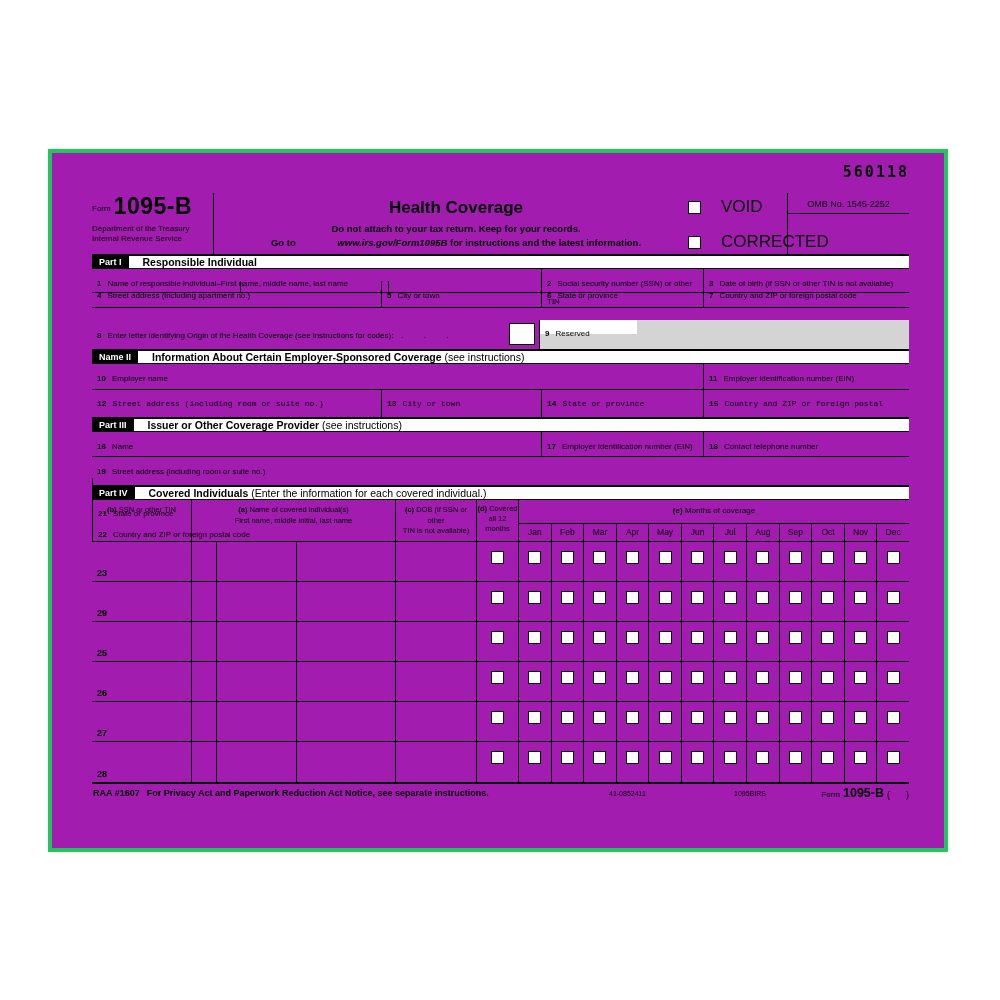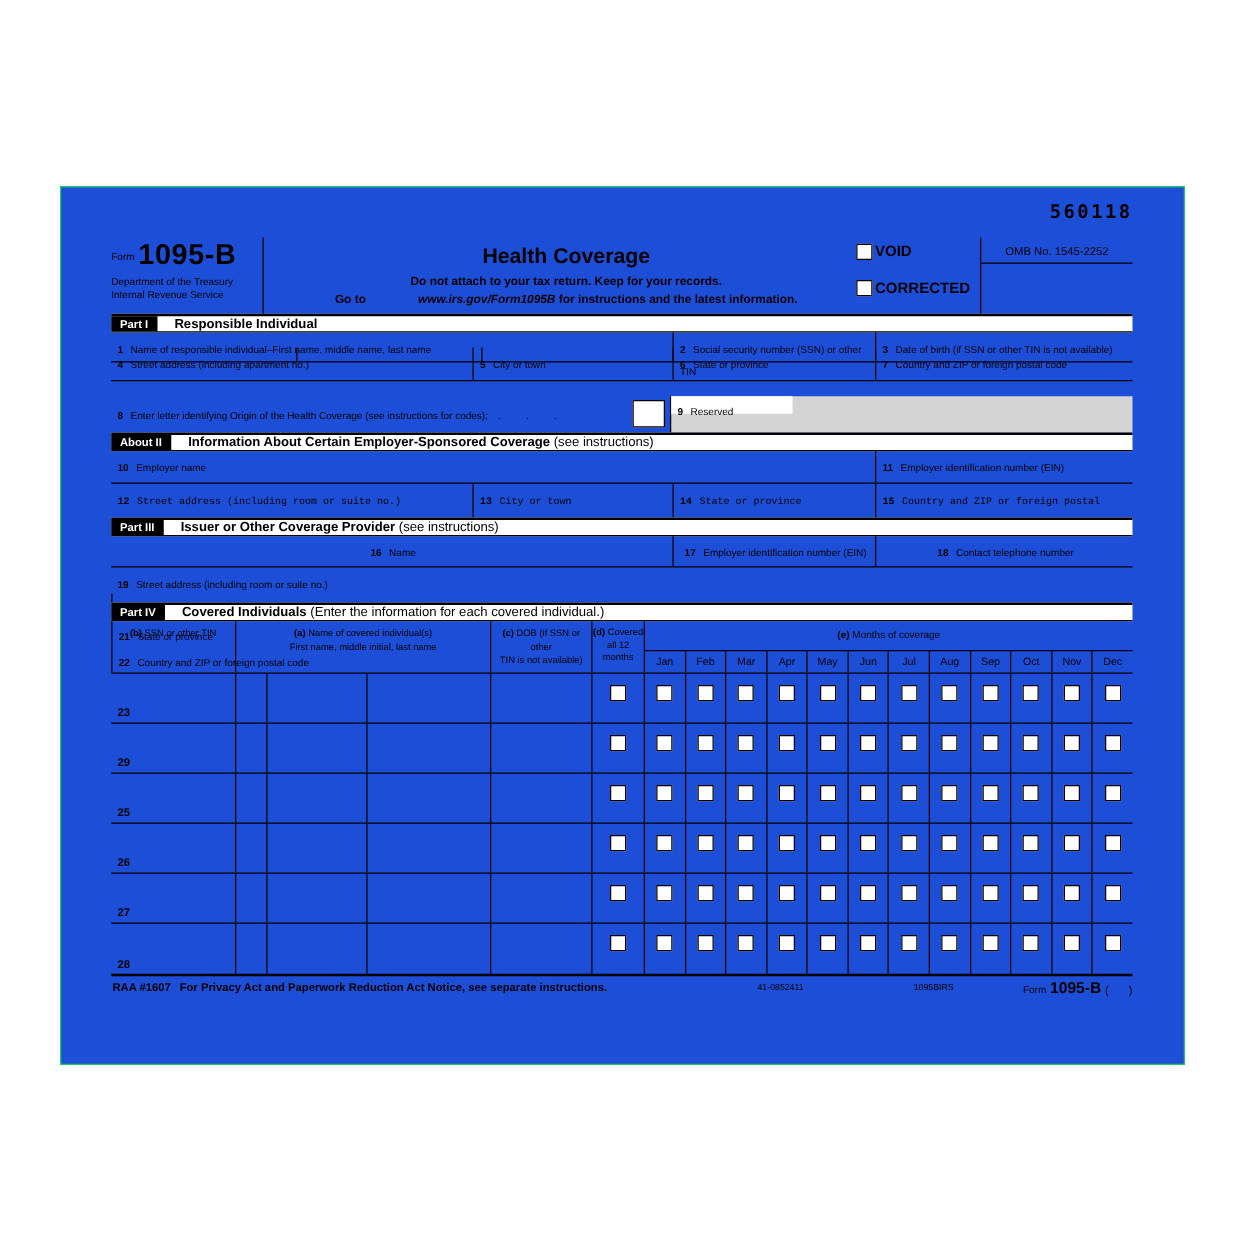--- a/index.html
+++ b/index.html
@@ -1,39 +1,39 @@
 <!DOCTYPE html>
 <html><head>
 <meta charset="utf-8">
 <style>
   * { margin:0; padding:0; box-sizing:border-box; }
   html,body { width:1000px; height:1000px; background:#fff; font-family:"Liberation Sans", sans-serif; color:#000; }
   .stage { position:relative; width:1000px; height:1000px; background:#fff; overflow:hidden; }
-  .sheet { position:absolute; left:48px; top:149px; width:900px; height:703px; background:#1d4ed8;
-           border:1px solid #22c55e; box-shadow:0 0 5px rgba(0,0,0,0.07); }
+  .sheet { position:absolute; left:48px; top:149px; width:900px; height:703px; background:#a21caf;
+           border:4px solid #22c55e; box-shadow:0 0 5px rgba(0,0,0,0.07); }
 
   
   .serial { position:absolute; left:40px; top:10px; width:817px; text-align:right;
             font-family:"DejaVu Sans Mono", monospace; font-weight:bold; font-size:15px; letter-spacing:2px; }
 
   
   .hdr { position:absolute; left:40px; top:40px; width:817px; height:61px; display:flex; }
   .hdr-left { width:122px; border-right:1px solid #000; padding-top:3px; }
   .formline { display:flex; align-items:flex-end; }
   .form-word { font-size:8px; padding-bottom:4px; }
   .form-num  { font-size:23px; font-weight:bold; letter-spacing:0.5px; margin-left:3px; line-height:0.9; }
   .dept { margin-top:7px; font-size:8px; line-height:1.3; }
   .hdr-center { flex:1; text-align:center; padding-top:5px; padding-left:16px; }
   .hc-title { font-size:17px; font-weight:bold; }
   .hc-line { font-size:9.5px; font-weight:bold; margin-top:5px; }
   .hc-line.l2 { margin-top:3px; }
   .hc-url { font-style:italic;margin-left:39px; }
   .hdr-void { width:105px; padding-top:4px; padding-left:6px; }
   .ckrow { display:flex; align-items:center; margin-bottom:15px; }
-  .cklabel { font-size:12px; margin-left:2px;font-weight:bold; }
+  .cklabel { font-size:17px; margin-left:20px; }
   .hdr-omb { width:122px; border-left:1px solid #000; }
   .omb-text { font-size:9px; text-align:center; padding:6px 2px 4px 2px; border-bottom:1px solid #000; }
 
   .cb { display:inline-block; width:13px; height:13px; border:1px solid #000; background:#fff; flex:none; }
 
   
   .part-bar { position:absolute; left:40px; width:817px; height:15px; border-top:2px solid #000;
               border-bottom:1px solid #000; display:flex; align-items:stretch; background:#fff; }
   .part-label { background:#000; color:#fff; font-weight:bold; font-size:9px;
                 padding:0 7px; display:flex; align-items:center; }
@@ -43,21 +43,21 @@
 
   
   .frow { position:absolute; left:40px; width:817px; display:flex; border-bottom:1px solid #000; }
   .frow.nobb { border-bottom:none; }
   .fcell { position:relative; padding:3px 3px 0 5px; }
   .fcell + .fcell { border-left:1px solid #000; }
   .fnum { font-weight:bold; font-size:8px; margin-right:6px; }
   .ftext { font-size:8px; }
   .r1a { top:116px; height:24px; } .r1b { top:128px; height:27px; } .r1c { top:167px; height:29px; }
   .r2a { top:211px; height:26px; } .r2b { top:237px; height:27px;font-family:Liberation Mono, monospace; }
-  .r3a { top:279px; height:25px;text-align:center; } .r3b { top:304px; height:28px;flex-direction:column; }
+  .r3a { top:279px; height:25px; } .r3b { top:304px; height:28px;flex-direction:column; }
   .w449{width:449px;} .w162{width:162px;} .w206{width:206px;} .w289{width:289px;} .w160{width:160px;}
   .w611{width:611px;} .w447{width:447px;} .w370{width:370px;}
   .tickA { position:absolute; bottom:0; height:11px; width:1px; background:#000; }
   .tkA1 { left:148px; } .tkA2 { left:296px; }
   .cell8 .ftext { display:inline-block; margin-top:8px; }
   .dots { font-size:8px; letter-spacing:9px; margin-left:8px; }
   .origin-box { position:absolute; right:4px; top:3px; width:26px; height:22px; border:1px solid #000; background:#fff; }
   .cell9 { background:#d4d4d4; padding:0; }
   .reserved-chip { position:absolute; left:0; top:0; width:97px; height:14px; background:#fff; padding:2px 0 0 5px; }
 
@@ -180,21 +180,21 @@
         <span class="origin-box"></span>
       </div>
       <div class="fcell w370 cell9">
         <span class="reserved-chip">
           <span class="fnum">9</span><span class="ftext">Reserved</span>
         </span>
       </div>
     </div>
 
     <div class="part-bar bar2">
-      <span class="part-label">About II</span>
+      <span class="part-label">Name II</span>
       <span class="part-title"><span>Information About Certain Employer-Sponsored Coverage</span> <span class="part-note">(see instructions)</span></span>
     </div>
 
     <div class="frow r2a">
       <div class="fcell w611">
         <span class="fnum">10</span><span class="ftext">Employer name</span>
       </div>
       <div class="fcell w206">
         <span class="fnum">11</span><span class="ftext">Employer identification number (EIN)</span>
       </div>

